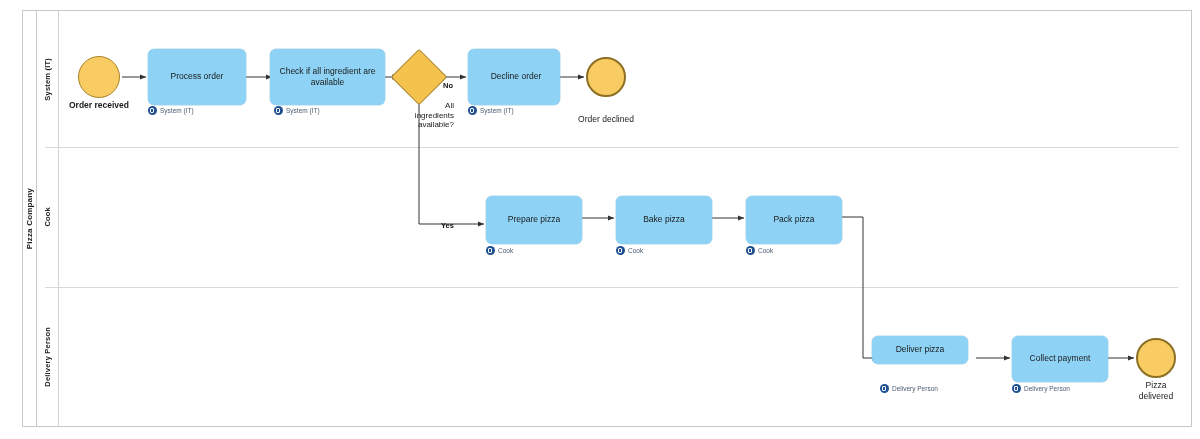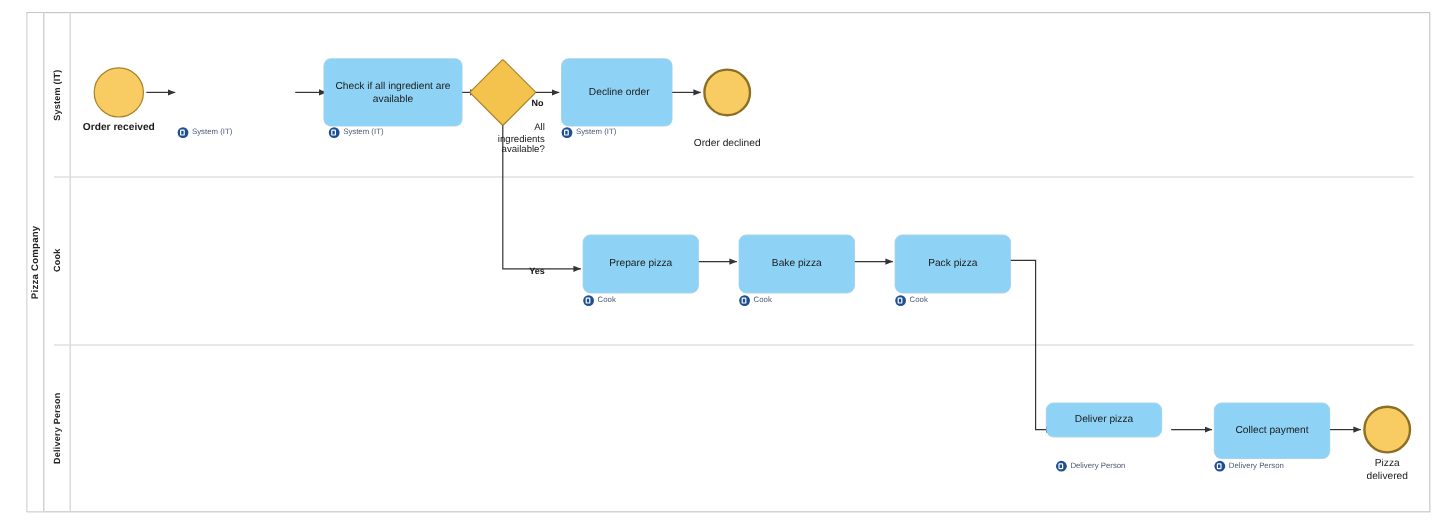--- a/index.html
+++ b/index.html
@@ -256,20 +256,23 @@
     <polyline points="842,217 863,217 863,358 878,358" fill="none" stroke="#333333" stroke-width="1" marker-end="url(#arrow)"></polyline>
 
     <line x1="976" y1="358" x2="1010" y2="358" stroke="#333333" stroke-width="1" marker-end="url(#arrow)"></line>
 
     <line x1="1108" y1="358" x2="1134" y2="358" stroke="#333333" stroke-width="1" marker-end="url(#arrow)"></line>
   </svg>
 
   <div class="node event start" style="left:78px; top:56px; width:42px; height:42px;"></div>
   <div class="event-label" style="left:44px; top:100px;font-weight:bold;">Order received</div>
 
+  <div class="node task" style="left:148px; top:49px; width:98px; height:56px;">
+    <span>Process order</span>
+  </div>
   <div class="role-badge" style="left:148px; top:106px;">
     <span class="role-badge-icon"></span>
     <span class="role-badge-text">System (IT)</span>
   </div>
 
   <div class="node task" style="left:270px; top:49px; width:115px; height:56px;">
     <span>Check if all ingredient are available</span>
   </div>
   <div class="role-badge" style="left:274px; top:106px;">
     <span class="role-badge-icon"></span>

